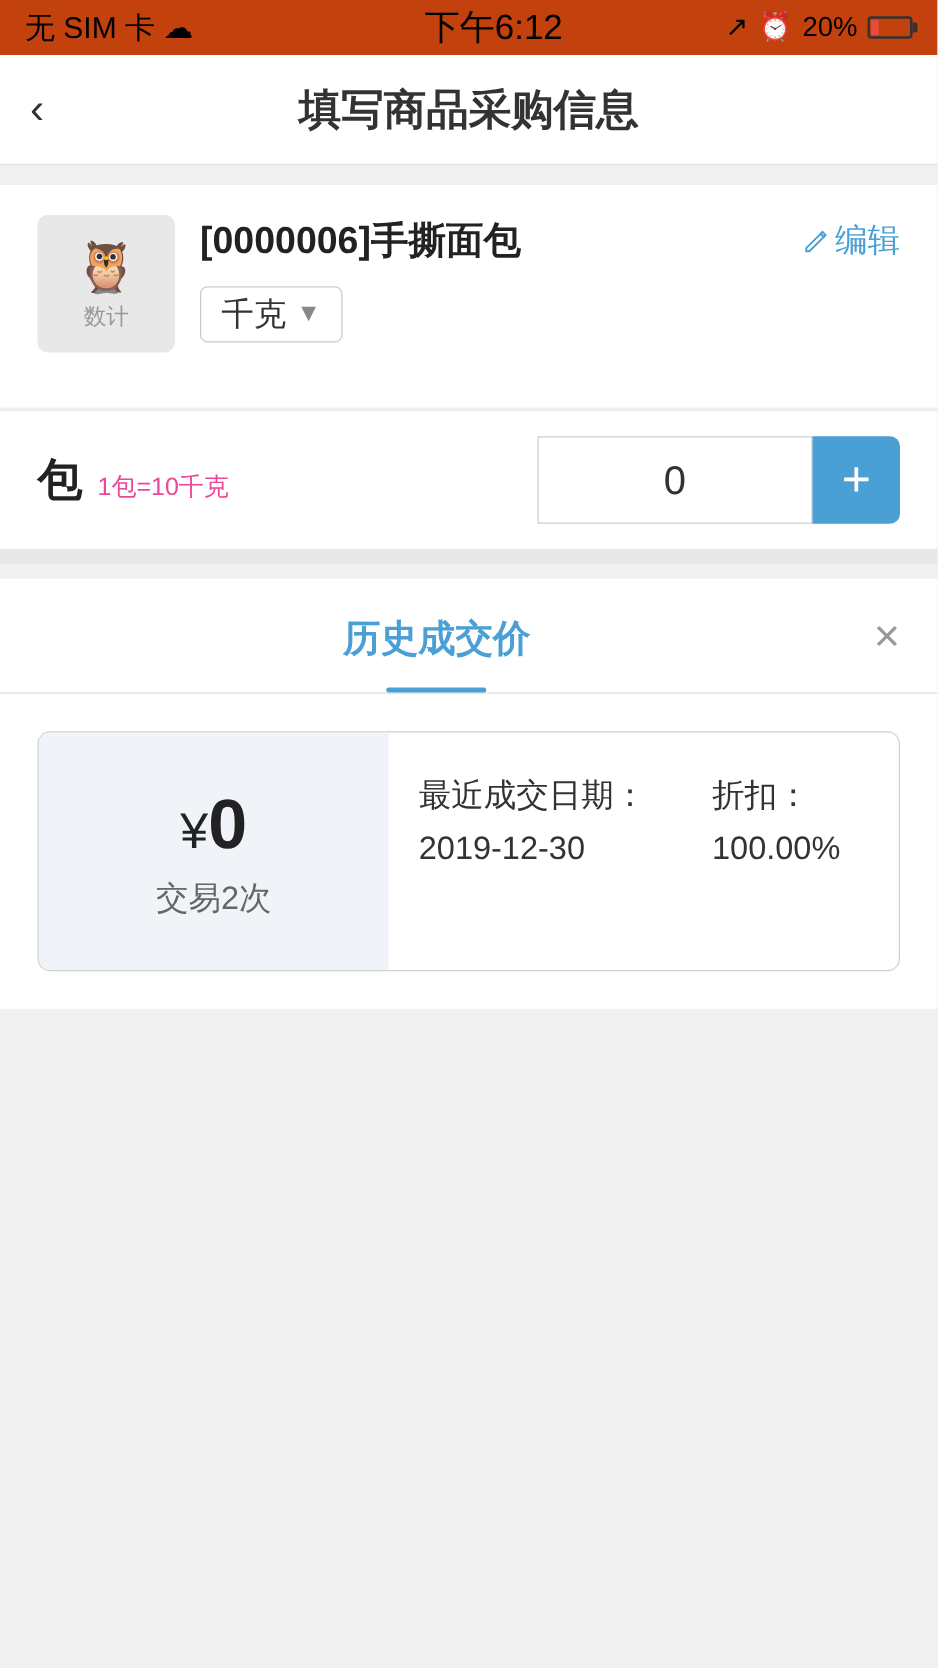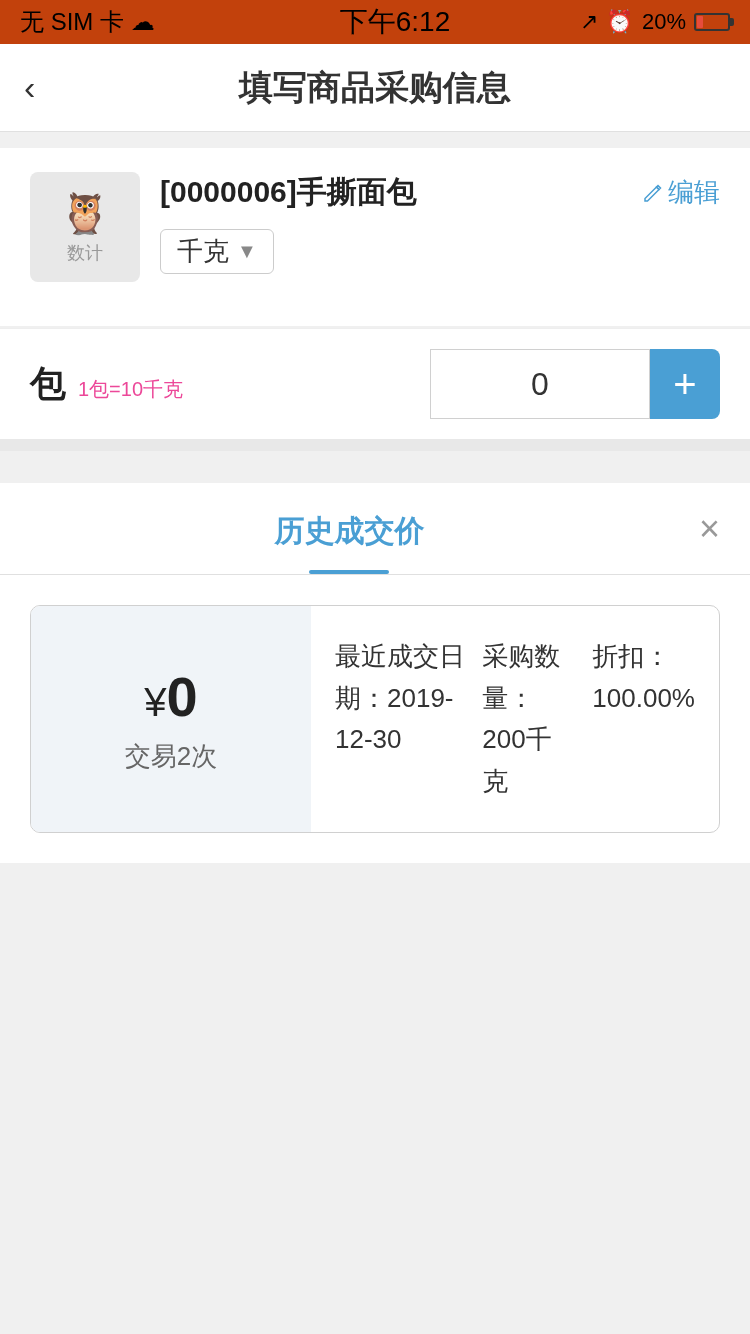--- a/index.html
+++ b/index.html
@@ -250,21 +250,21 @@
     
     .separator {
       width: 100%;
       height: 12px;
       background: #e8e8e8;
     }
 
     
     .tab-section {
       background: #fff;
-      margin-top: 32px;
+      margin-top: 12px;
     }
     .tab-bar {
       display: flex;
       align-items: center;
       border-bottom: 1px solid #e0e0e0;
       padding: 0 20px;
       position: relative;
     }
     .tab-item {
       flex: 1;
@@ -428,21 +428,18 @@
         <div class="price-amount">
           <span class="price-currency">¥</span><span>0</span>
         </div>
         <div class="price-transactions">交易2次</div>
       </div>
       <div class="price-right">
         <div class="price-detail-item">
           <span>最近成交日期：</span><span>2019-12-30</span>
         </div>
         <div class="price-detail-item">
-          <span>采购数量：</span><span>200千克</span>
-        </div>
-        <div class="price-detail-item">
           <span>折扣：</span><span>100.00%</span>
         </div>
       </div>
     </div>
   </div>
 </div>
 
 </body></html>

